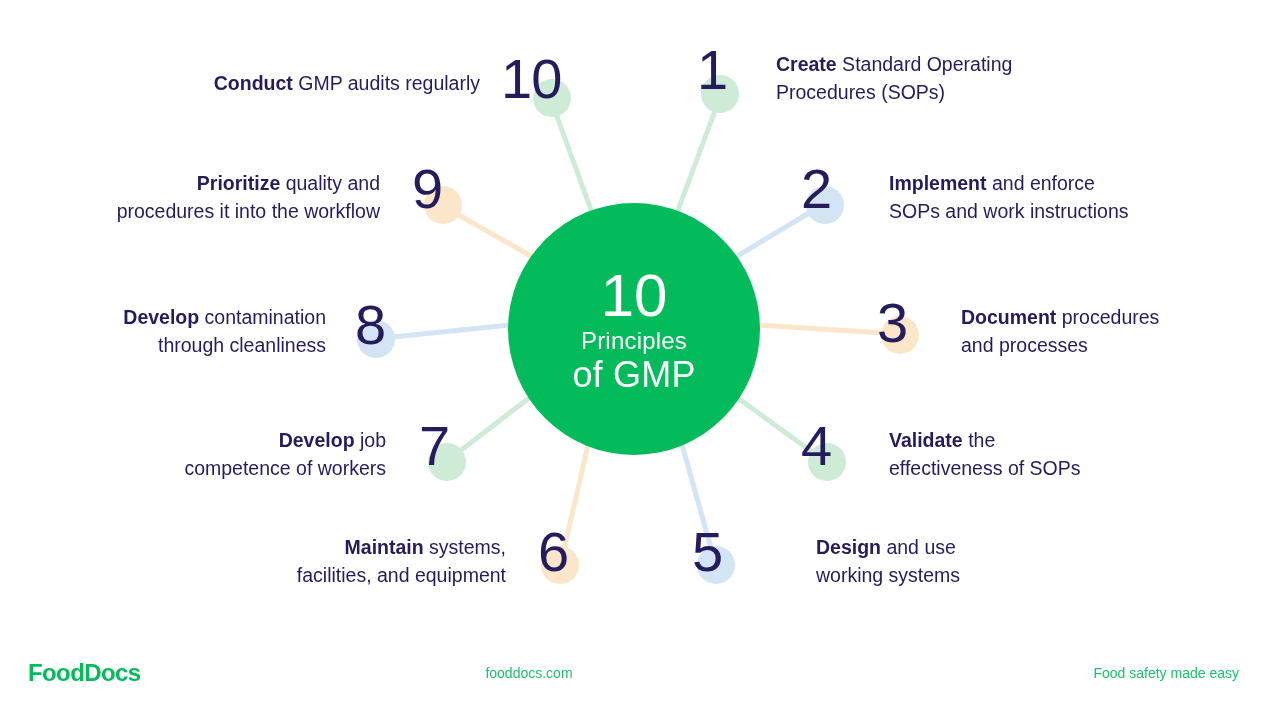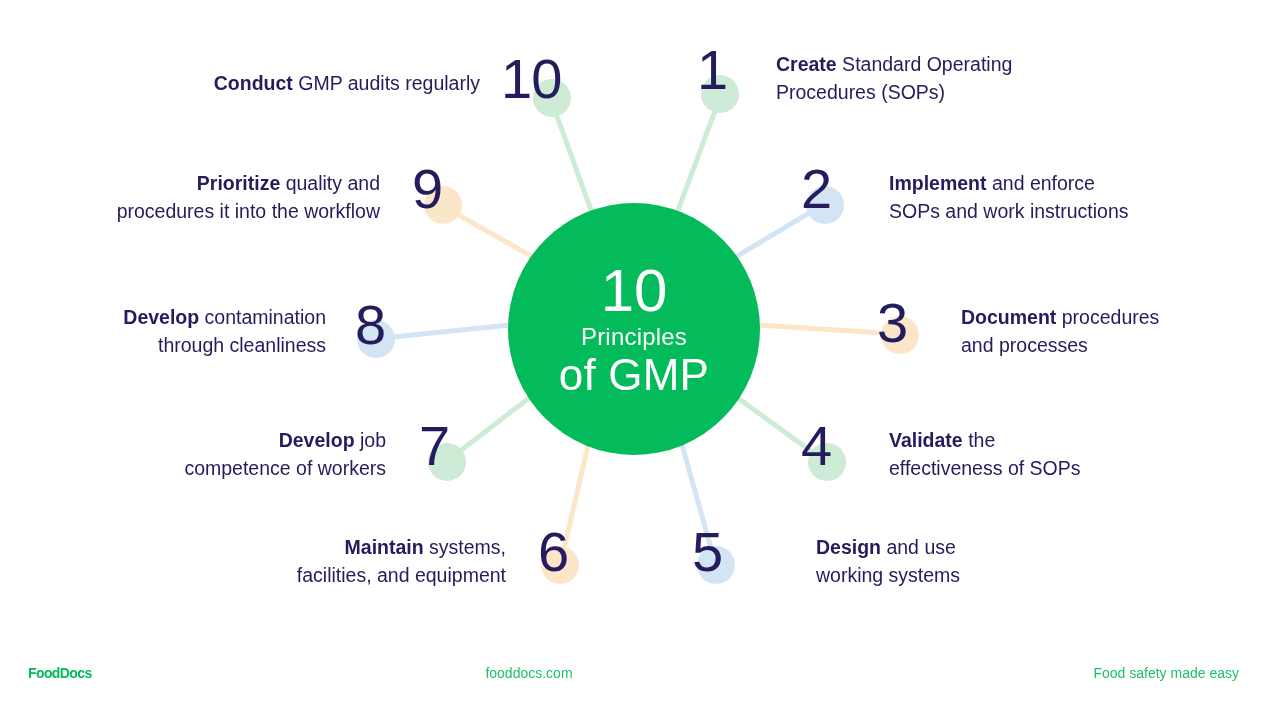--- a/index.html
+++ b/index.html
@@ -51,21 +51,21 @@
     letter-spacing: 0px;
     margin-bottom: 2px;
   }
   .hub-line1 {
     font-size: 24px;
     font-weight: 300;
     letter-spacing: 0.2px;
     text-align: right;
   }
   .hub-line2 {
-    font-size: 44px;
+    font-size: 36px;
     font-weight: 300;
     letter-spacing: 0.2px;
     margin-top: 2px;
   }
 
   
   .badge-dot {
     position: absolute;
     border-radius: 50%;
   }
@@ -103,21 +103,21 @@
   .footer-logo {
     position: absolute;
     left: 28px;
     top: 661px;
     height: 24px;
     display: flex;
     align-items: center;
   }
   .footer-logo-text {
     color: #03BB5B;
-    font-size: 14px;
+    font-size: 24px;
     font-weight: 700;
     letter-spacing: -0.6px;
   }
   .footer-center {
     position: absolute;
     left: 0;
     top: 665px;
     width: 1058px;
     text-align: center;
     color: #1FC06A;

